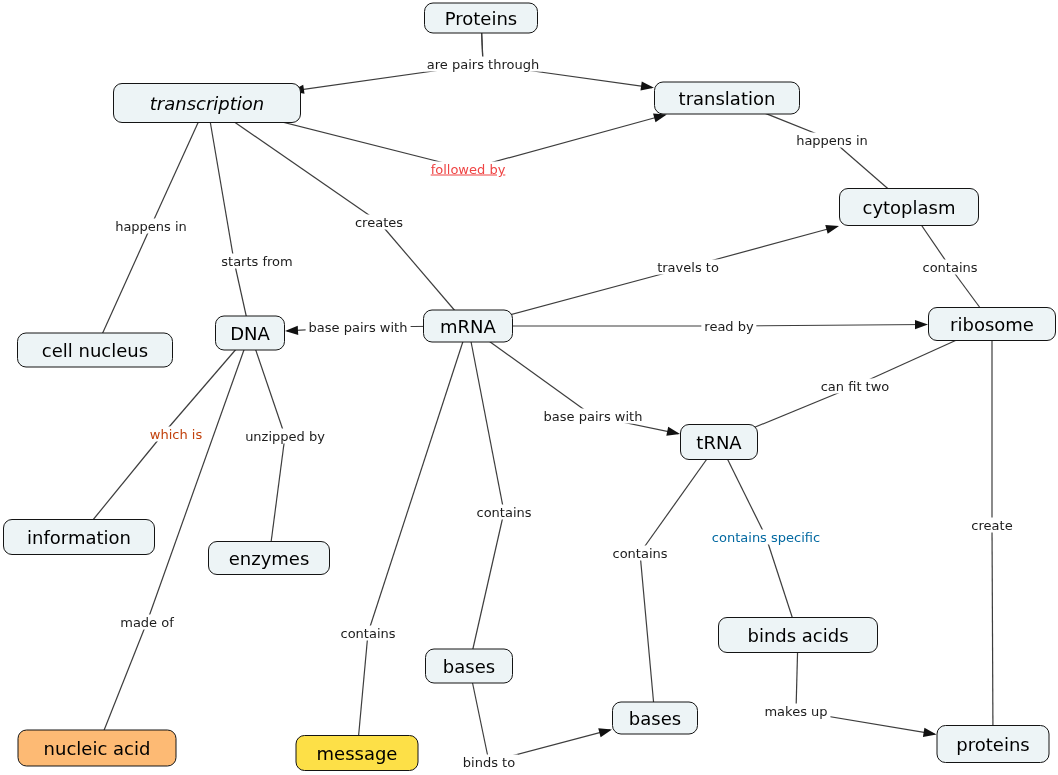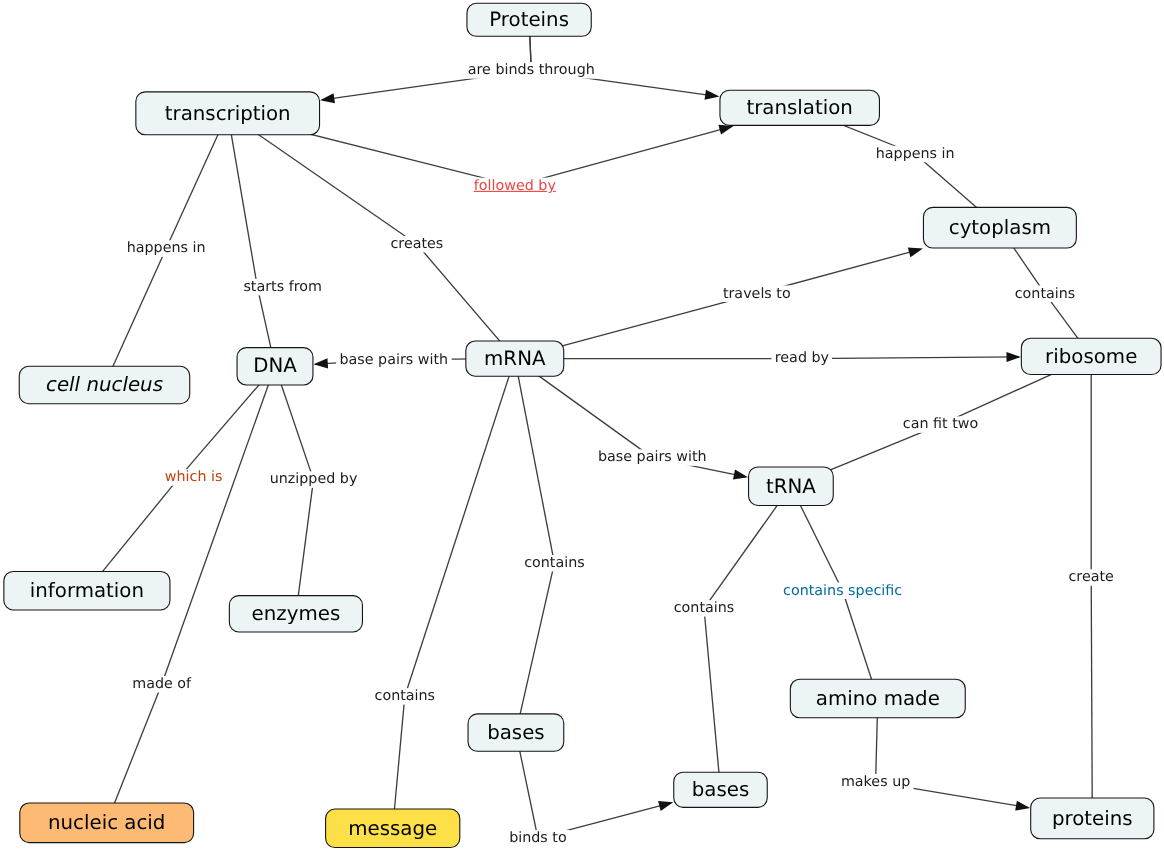--- a/index.html
+++ b/index.html
@@ -91,21 +91,21 @@
       <line x1="468" y1="326" x2="368" y2="633" stroke="#3d3d3d" stroke-width="1.2"></line>
       <line x1="368" y1="633" x2="357" y2="753" stroke="#3d3d3d" stroke-width="1.2"></line>
       <line x1="798" y1="635" x2="796" y2="711" stroke="#3d3d3d" stroke-width="1.2"></line>
       <line x1="796" y1="711" x2="934.5274834360474" y2="734.2051114385257" stroke="#3d3d3d" stroke-width="1.2"></line>
       <polygon points="936.5,734.5355329949239 922.9186727545923,736.9245809754269 924.4386119140238,727.8510047812448" fill="#111111"></polygon>
       <line x1="469" y1="666" x2="489" y2="762" stroke="#3d3d3d" stroke-width="1.2"></line>
       <line x1="489" y1="762" x2="610.0667591155332" y2="729.9100156561237" stroke="#3d3d3d" stroke-width="1.2"></line>
       <polygon points="612,729.3975903614457 600.6125124287247,737.1748088111262 598.2553560732061,728.2819007425787" fill="#111111"></polygon>
     </svg>
   <div>
-      <div class="link-label" style="left: 483px; top: 64px; color: rgb(28, 28, 28);">are binds through</div>
+      <div class="link-label" style="left: 483px; top: 64px; color: rgb(28, 28, 28);">are pairs through</div>
       <div class="link-label" style="left: 468px; top: 169px; color: #ef4444; text-decoration: underline;">followed by</div>
       <div class="link-label" style="left: 832px; top: 140px; color: rgb(28, 28, 28);">happens in</div>
       <div class="link-label" style="left: 151px; top: 226px; color: rgb(28, 28, 28);">happens in</div>
       <div class="link-label" style="left: 234px; top: 261px; color: rgb(28, 28, 28); margin-left: 23px;">starts from</div>
       <div class="link-label" style="left: 379px; top: 222px; color: rgb(28, 28, 28);">creates</div>
       <div class="link-label" style="left: 688px; top: 267px; color: rgb(28, 28, 28);">travels to</div>
       <div class="link-label" style="left: 950px; top: 267px; color: rgb(28, 28, 28);">contains</div>
       <div class="link-label" style="left: 358px; top: 327px; color: rgb(28, 28, 28);">base pairs with</div>
       <div class="link-label" style="left: 729px; top: 326px; color: rgb(28, 28, 28);">read by</div>
       <div class="link-label" style="left: 855px; top: 386px; color: rgb(28, 28, 28);">can fit two</div>
@@ -116,30 +116,30 @@
       <div class="link-label" style="left: 640px; top: 553px; color: rgb(28, 28, 28);">contains</div>
       <div class="link-label" style="left: 766px; top: 537px; color: #0369a1;">contains specific</div>
       <div class="link-label" style="left: 992px; top: 525px; color: rgb(28, 28, 28);">create</div>
       <div class="link-label" style="left: 147px; top: 622px; color: rgb(28, 28, 28);">made of</div>
       <div class="link-label" style="left: 368px; top: 633px; color: rgb(28, 28, 28);">contains</div>
       <div class="link-label" style="left: 796px; top: 711px; color: rgb(28, 28, 28);">makes up</div>
       <div class="link-label" style="left: 489px; top: 762px; color: rgb(28, 28, 28);">binds to</div>
     </div>
   <div>
       <div class="concept-node" style="left: 481px; top: 18px; width: 114px; height: 31px; background: rgb(237, 244, 246); border-color: rgb(20, 20, 20);">Proteins</div>
-      <div class="concept-node" style="left: 207px; top: 103px; width: 168px; height: 40px; background: rgb(237, 244, 246); border-color: rgb(20, 20, 20);">transcription</div>
+      <div class="concept-node" style="left: 207px; top: 103px; width: 188px; height: 40px; background: rgb(237, 244, 246); border-color: rgb(20, 20, 20); font-style: italic;">transcription</div>
       <div class="concept-node" style="left: 727px; top: 98px; width: 146px; height: 33px; background: rgb(237, 244, 246); border-color: rgb(20, 20, 20);">translation</div>
       <div class="concept-node" style="left: 909px; top: 207px; width: 140px; height: 38px; background: rgb(237, 244, 246); border-color: rgb(20, 20, 20);">cytoplasm</div>
-      <div class="concept-node" style="left: 95px; top: 350px; width: 156px; height: 35px; background: rgb(237, 244, 246); border-color: rgb(20, 20, 20); font-style: italic;">cell nucleus</div>
+      <div class="concept-node" style="left: 95px; top: 350px; width: 156px; height: 35px; background: rgb(237, 244, 246); border-color: rgb(20, 20, 20);">cell nucleus</div>
       <div class="concept-node" style="left: 250px; top: 333px; width: 70px; height: 35px; background: rgb(237, 244, 246); border-color: rgb(20, 20, 20);">DNA</div>
       <div class="concept-node" style="left: 468px; top: 326px; width: 90px; height: 33px; background: rgb(237, 244, 246); border-color: rgb(20, 20, 20);">mRNA</div>
       <div class="concept-node" style="left: 992px; top: 324px; width: 128px; height: 34px; background: rgb(237, 244, 246); border-color: rgb(20, 20, 20);">ribosome</div>
       <div class="concept-node" style="left: 719px; top: 442px; width: 78px; height: 36px; background: rgb(237, 244, 246); border-color: rgb(20, 20, 20);">tRNA</div>
       <div class="concept-node" style="left: 79px; top: 537px; width: 152px; height: 36px; background: rgb(237, 244, 246); border-color: rgb(20, 20, 20);">information</div>
       <div class="concept-node" style="left: 269px; top: 558px; width: 122px; height: 34px; background: rgb(237, 244, 246); border-color: rgb(20, 20, 20);">enzymes</div>
-      <div class="concept-node" style="left: 798px; top: 635px; width: 160px; height: 36px; background: rgb(237, 244, 246); border-color: rgb(20, 20, 20);">amino made</div>
+      <div class="concept-node" style="left: 798px; top: 635px; width: 160px; height: 36px; background: rgb(237, 244, 246); border-color: rgb(20, 20, 20);">binds acids</div>
       <div class="concept-node" style="left: 469px; top: 666px; width: 88px; height: 35px; background: rgb(237, 244, 246); border-color: rgb(20, 20, 20);">bases</div>
       <div class="concept-node" style="left: 655px; top: 718px; width: 86px; height: 33px; background: rgb(237, 244, 246); border-color: rgb(20, 20, 20);">bases</div>
       <div class="concept-node" style="left: 97px; top: 748px; width: 159px; height: 37px; background: #fdba74; border-color: rgb(20, 20, 20);">nucleic acid</div>
       <div class="concept-node" style="left: 357px; top: 753px; width: 123px; height: 36px; background: #fde047; border-color: rgb(20, 20, 20);">message</div>
       <div class="concept-node" style="left: 993px; top: 744px; width: 113px; height: 38px; background: rgb(237, 244, 246); border-color: rgb(20, 20, 20);">proteins</div>
     </div>
 </div>
 
 </body></html>

